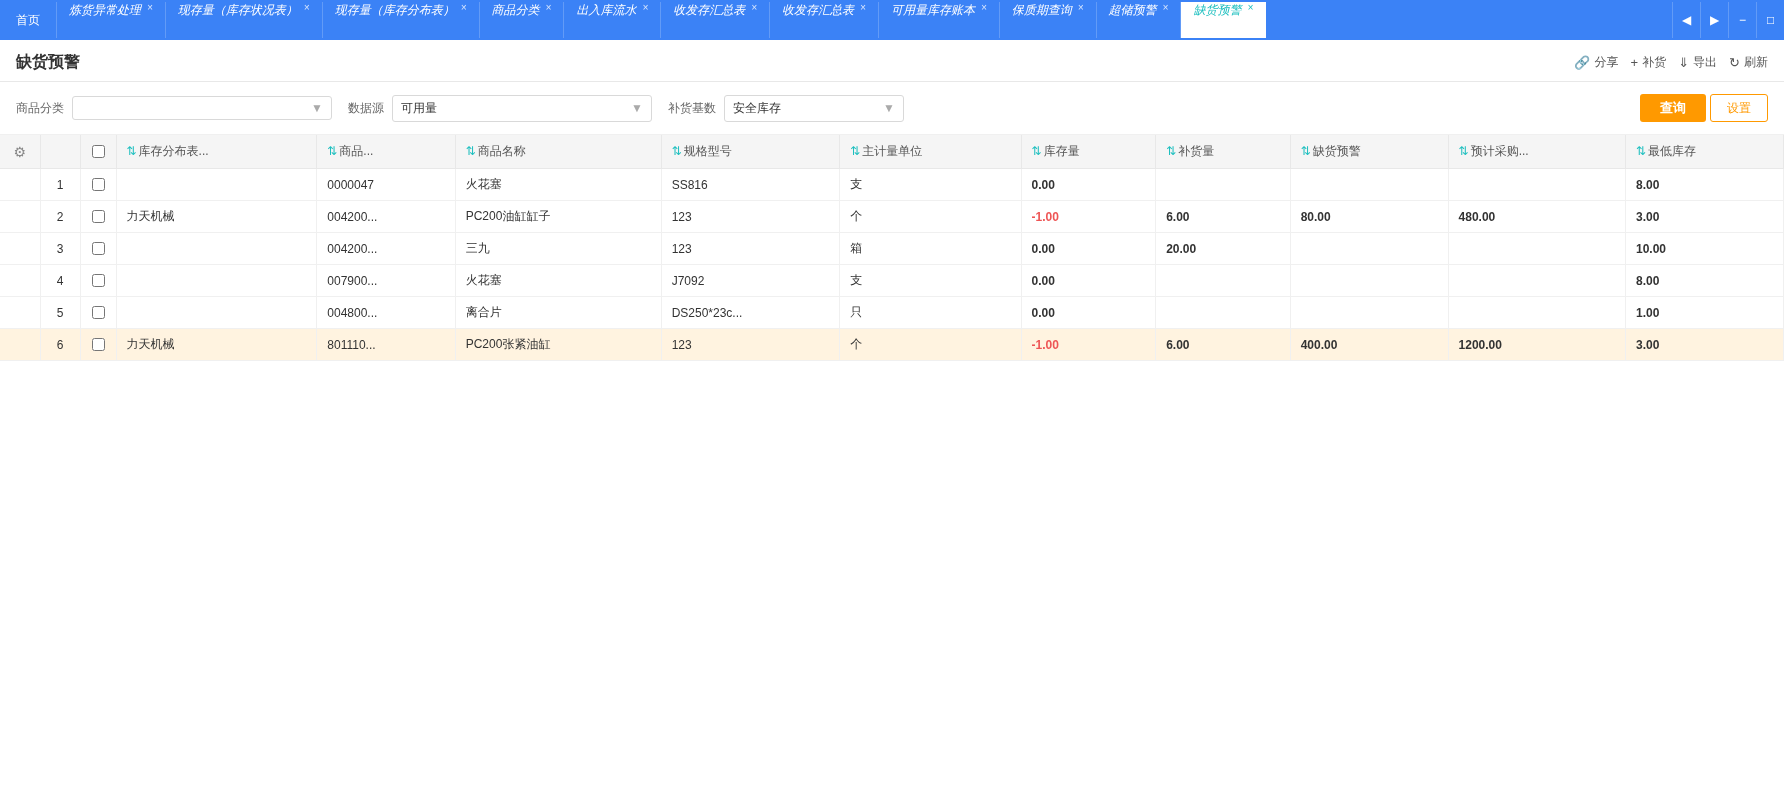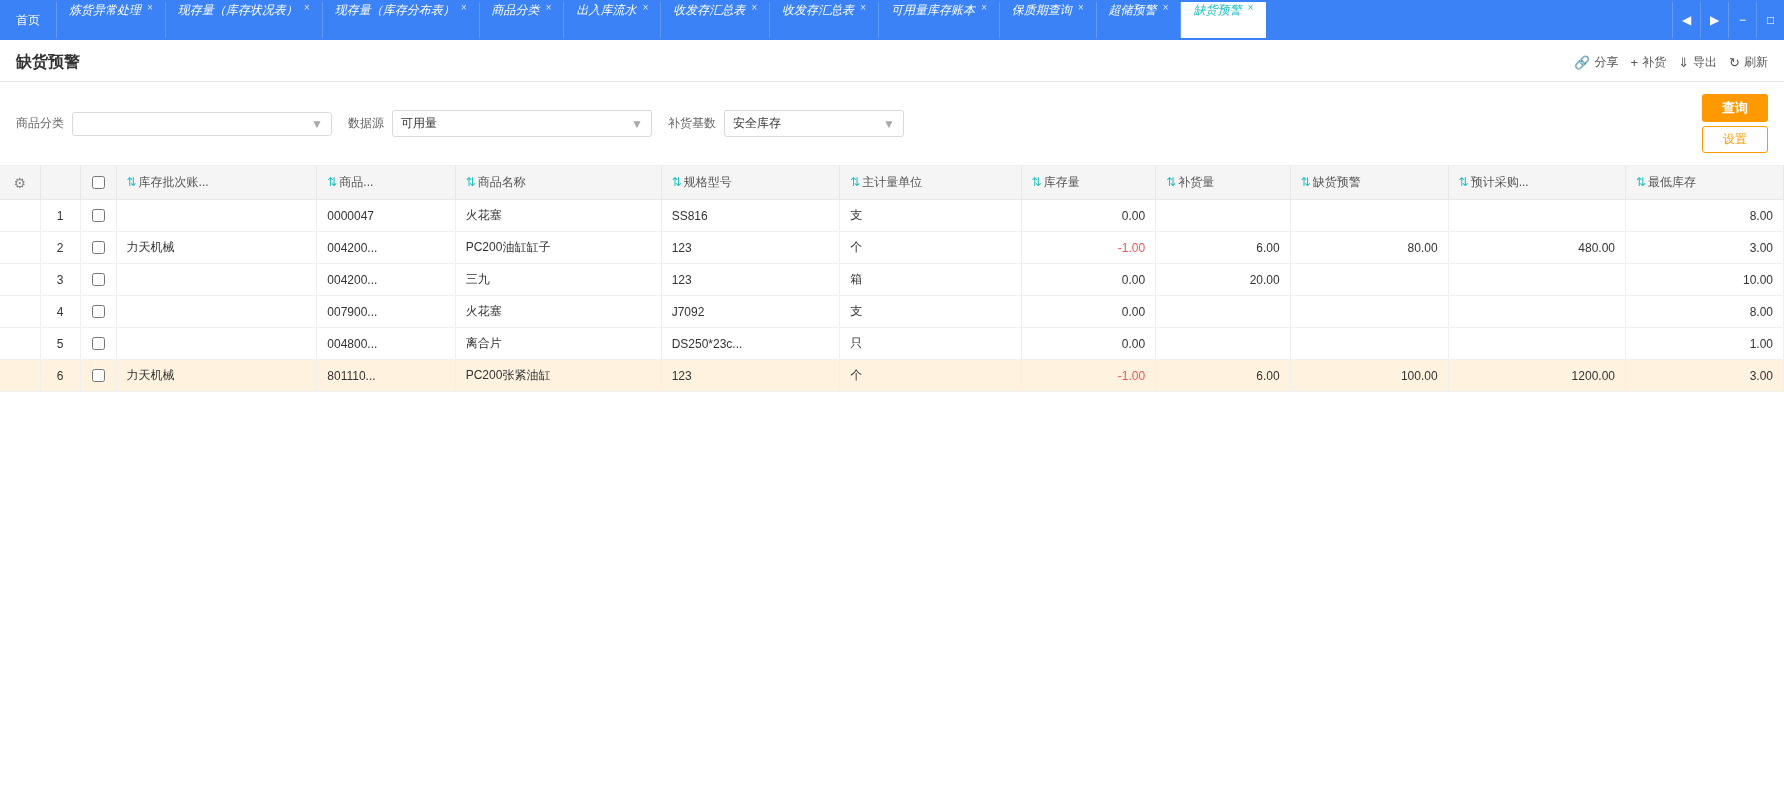--- a/index.html
+++ b/index.html
@@ -131,21 +131,21 @@
     }
     .filter-select-wide {
       min-width: 260px;
     }
     .filter-select-medium {
       min-width: 180px;
     }
     .filter-actions {
       margin-left: auto;
       display: flex;
-      flex-direction: column;
+      flex-direction: row;
       gap: 4px;
       border-radius: 26px;
     }
     .btn-query {
       background: #f90;
       color: #fff;
       border: none;
       border-radius: 3px;
       padding: 5px 20px;
       cursor: pointer;
@@ -192,21 +192,21 @@
     tbody tr {
       border-bottom: 1px solid #f0f0f0;
     }
     tbody tr.highlighted { background: #fff3e0; }
     tbody td {
       padding: 7px 10px;
       border-right: 1px solid #f0f0f0;
       color: #333;
     }
     .td-center { text-align: center; }
-    .td-right { text-align: right; }
+    .td-right { text-align: left; font-weight: bold; }
     
     
     .checkbox-cell {
       display: flex;
       align-items: center;
       justify-content: center;
     }
     input[type="checkbox"] {
       width: 13px;
       height: 13px;
@@ -335,21 +335,21 @@
     <table>
       <thead id="table-head">
         <tr>
             <th style="width: 40px; text-align: center;"><span class="gear-icon">⚙</span></th>
             <th style="width: 40px; text-align: center;"></th>
             <th style="width: 36px;">
               <div class="checkbox-cell">
                 <input type="checkbox" style="">
               </div>
             </th>
-            <th><span class="sort-icon">⇅</span><span>库存批次账...</span></th>
+            <th><span class="sort-icon">⇅</span><span>库存分布表...</span></th>
             <th><span class="sort-icon">⇅</span><span>商品...</span></th>
             <th><span class="sort-icon">⇅</span><span>商品名称</span></th>
             <th><span class="sort-icon">⇅</span><span>规格型号</span></th>
             <th><span class="sort-icon">⇅</span><span>主计量单位</span></th>
             <th><span class="sort-icon">⇅</span><span>库存量</span></th>
             <th><span class="sort-icon">⇅</span><span>补货量</span></th>
             <th><span class="sort-icon">⇅</span><span>缺货预警</span></th>
             <th><span class="sort-icon">⇅</span><span>预计采购...</span></th>
             <th><span class="sort-icon">⇅</span><span>最低库存</span></th>
           </tr>
@@ -458,20 +458,20 @@
                 <input type="checkbox" style="">
               </div>
             </td>
             <td>力天机械</td>
             <td>801110...</td>
             <td>PC200张紧油缸</td>
             <td>123</td>
             <td>个</td>
             <td class="td-right" style="color: rgb(238, 85, 85);">-1.00</td>
             <td class="td-right">6.00</td>
-            <td class="td-right">100.00</td>
+            <td class="td-right">400.00</td>
             <td class="td-right">1200.00</td>
             <td class="td-right">3.00</td>
           </tr>
         </tbody>
     </table>
   </div>
 </div>
 
 </body></html>

